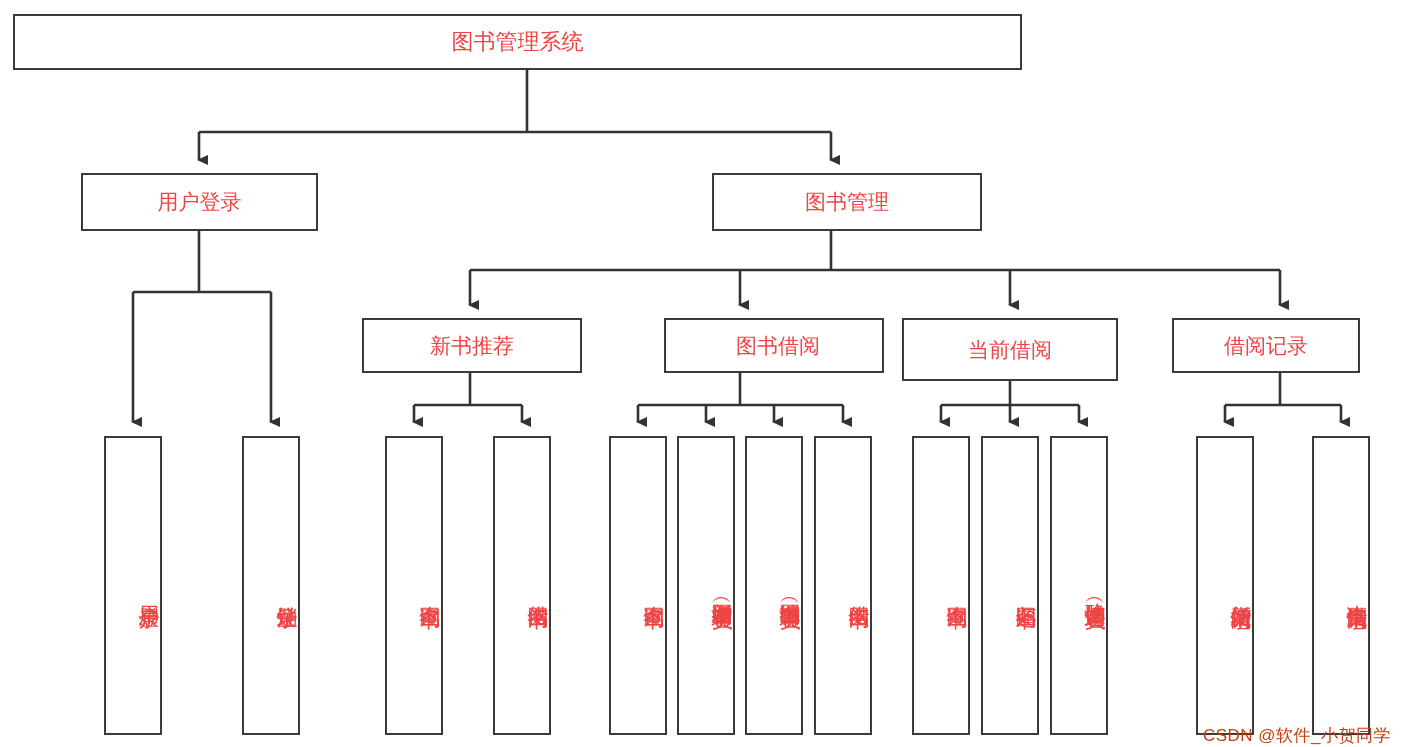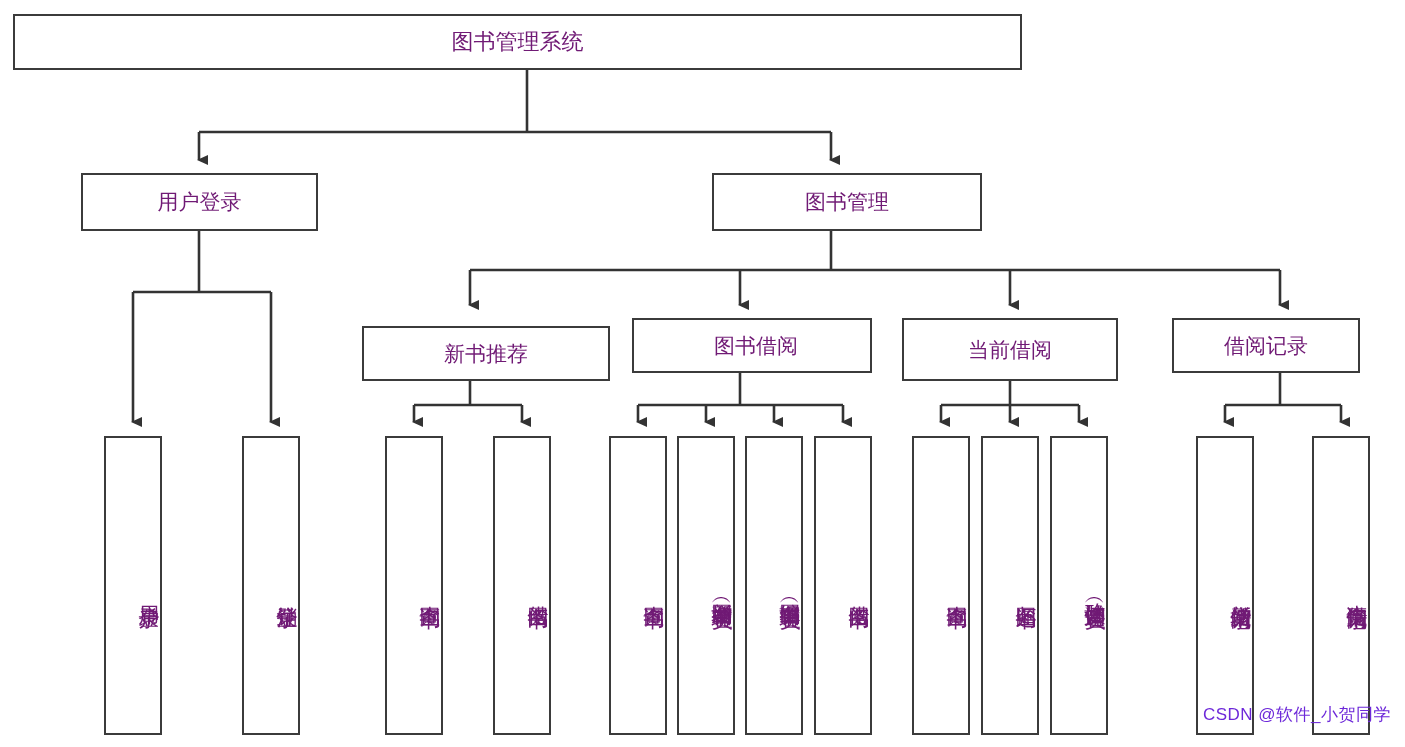--- a/index.html
+++ b/index.html
@@ -28,21 +28,21 @@
   }
   .node {
     position: absolute;
     box-sizing: border-box;
     background: #ffffff;
     border: 2px solid #3b3b3b;
     display: flex;
     align-items: center;
     justify-content: center;
     text-align: center;
-    color: #701a75;
+    color: #ef4444;
     z-index: 2;
   }
   .node.root {
     font-size: 22px;
   }
   .node.branch {
     font-size: 21px;
   }
   .node.leaf {
     font-size: 21px;
@@ -54,23 +54,23 @@
     align-items: flex-start;
     justify-content: center;
   }
   .node.leaf .label {
     writing-mode: vertical-rl;
     text-orientation: upright;
   }
   .watermark {
     position: absolute;
     right: 14px;
-    bottom: 21px;
+    bottom: 0;
     font-size: 17px;
-    color: #6d28d9;
+    color: #c2410c;
     z-index: 5;
     white-space: nowrap;
     letter-spacing: 0.5px;
   }
 </style>
 </head>
 <body>
 
 <div id="canvas">
 
@@ -128,24 +128,24 @@
     <span class="label">图书管理系统</span>
   </div>
 
   <div class="node branch" style="left:81px; top:173px; width:237px; height:58px;">
     <span class="label">用户登录</span>
   </div>
   <div class="node branch" style="left:712px; top:173px; width:270px; height:58px;">
     <span class="label">图书管理</span>
   </div>
 
-  <div class="node branch" style="left:362px; top:326px; width:248px; height:55px;">
+  <div class="node branch" style="left:362px; top:318px; width:220px; height:55px;">
     <span class="label">新书推荐</span>
   </div>
-  <div class="node branch" style="left:632px; top:318px; width:240px; height:55px;padding-left:8px;">
+  <div class="node branch" style="left:664px; top:318px; width:220px; height:55px;padding-left:8px;">
     <span class="label">图书借阅</span>
   </div>
   <div class="node branch" style="left:902px; top:318px; width:216px; height:63px;">
     <span class="label">当前借阅</span>
   </div>
   <div class="node branch" style="left:1172px; top:318px; width:188px; height:55px;justify-content:center;">
     <span class="label">借阅记录</span>
   </div>
 
   <div class="node leaf" style="left:104px; top:436px; width:58px; height:299px;">

